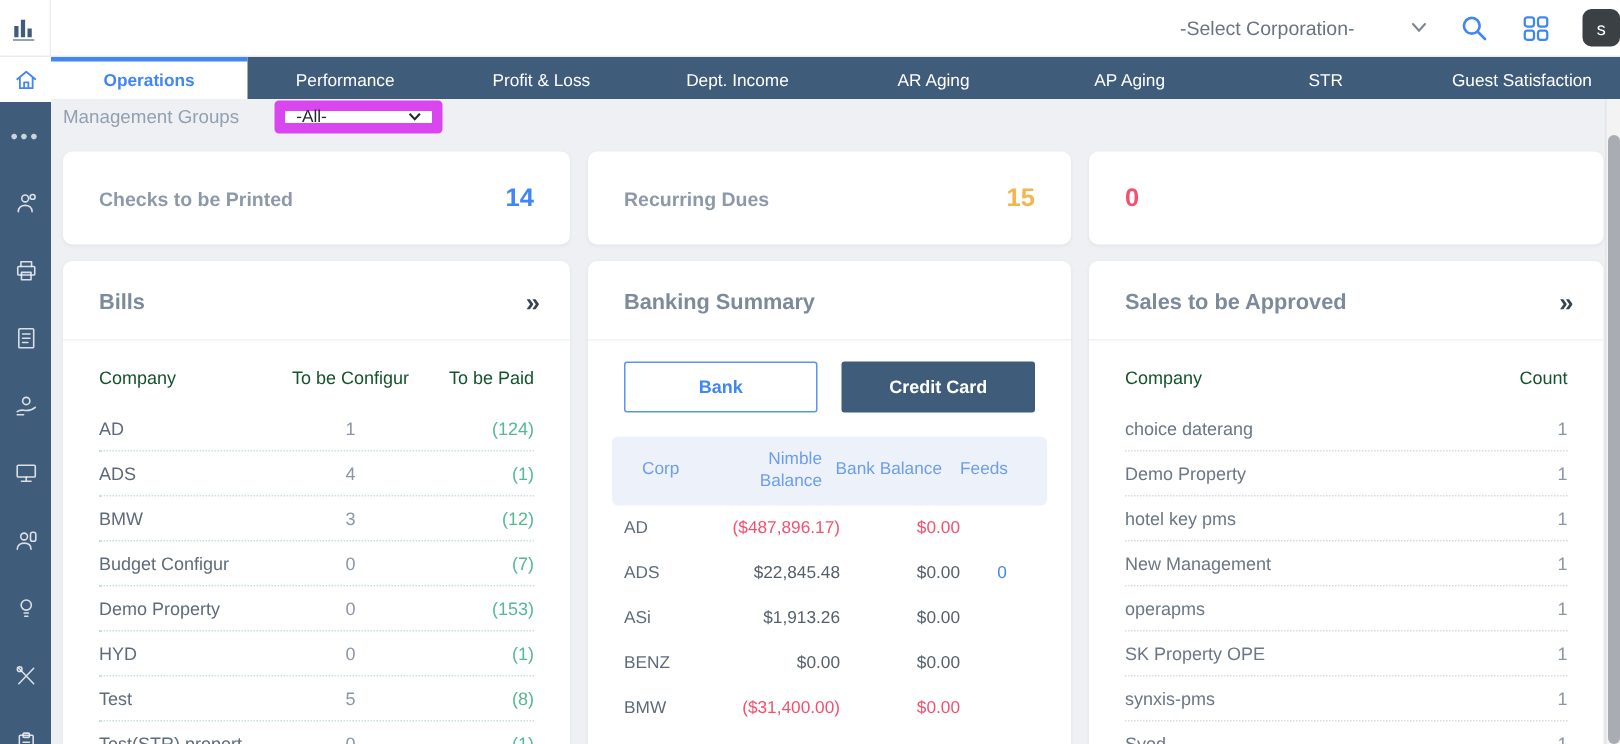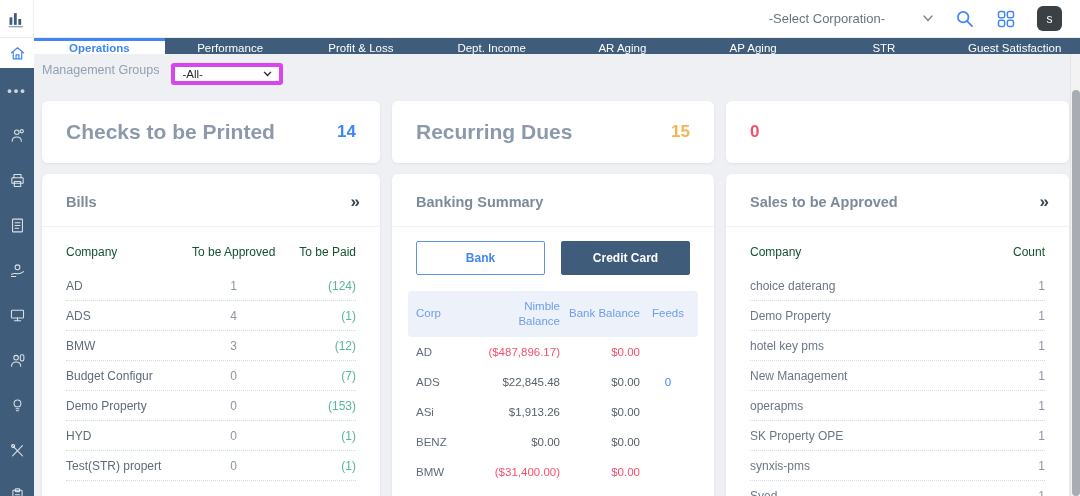--- a/index.html
+++ b/index.html
@@ -5,61 +5,61 @@
   * { margin:0; padding:0; box-sizing:border-box; }
   html,body { width:1080px; height:496px; overflow:hidden; }
   body { font-family:"Liberation Sans", sans-serif; background:#eef0f4; color:#5f6b7a; }
   .app { position:relative; width:1080px; height:496px; }
 
   
   .topbar { position:absolute; top:0; left:0; right:0; height:38px; background:#fff;
             border-bottom:1px solid #e9ecef; display:flex; align-items:center; z-index:5; }
   .logo-box { width:34px; height:38px; display:flex; align-items:center; justify-content:center;
               border-right:1px solid #eceff2; }
-  .topbar-right { margin-left:auto; display:flex; align-items:center; gap:20px; padding-right:18px; }
+  .topbar-right { margin-left:auto; display:flex; align-items:center; gap:20px; }
   .corp-select { display:flex; align-items:center; gap:38px; cursor:pointer; }
   .corp-select .txt { font-size:13px; color:#6a7380; }
   .icon-btn { width:22px; height:22px; display:flex; align-items:center; justify-content:center; cursor:pointer; }
   .avatar { width:25px; height:25px; border-radius:6px; background:#3b4045; color:#fff;
             font-size:12px; display:flex; align-items:center; justify-content:center; cursor:pointer; }
 
   
   .sidebar { position:absolute; top:38px; left:0; bottom:0; width:34px; background:#3f5d7b;
              display:flex; flex-direction:column; }
   .side-home { height:30px; background:#fff; display:flex; align-items:center; justify-content:center;
                cursor:pointer; }
   .side-items { flex:1; display:flex; flex-direction:column; overflow:hidden; }
   .side-item { height:45px; flex:0 0 45px; display:flex; align-items:center; justify-content:center;
                cursor:pointer; opacity:.92; }
   .side-item .dots { color:#d7dfe6; font-size:13px; font-weight:bold; letter-spacing:2px; line-height:10px; }
 
   
-  .tabbar { position:absolute; top:38px; left:34px; right:0; height:16px; display:flex;
+  .tabbar { position:absolute; top:38px; left:34px; right:0; height:28px; display:flex;
             background:#3f5d7b; z-index:4; }
   .tab { flex:1; display:flex; align-items:center; justify-content:center; color:#fff;
          font-size:11.5px; cursor:pointer; border-top:3px solid transparent; }
   .tab.active { background:#fff; color:#4186f5; font-weight:bold; border-top:3px solid #4186f5; }
 
   
   .filter-row { position:absolute; top:63px; left:34px; right:0; height:30px; display:flex;
-                align-items:flex-start; gap:12px; padding-left:8px; background:#eef0f4; }
+                align-items:center; gap:24px; padding-left:8px; background:#eef0f4; }
   .filter-label { font-size:12.5px; color:#93a0b0; }
-  .filter-select { min-width:112px; height:22px; background:#fff; border:4px solid #d946ef;
+  .filter-select { min-width:112px; height:22px; background:#fff; border:7px solid #d946ef;
                    border-radius:3px; display:flex; align-items:center; justify-content:space-between;
                    padding:0 7px; font-size:11.5px; color:#24292e; cursor:pointer; }
 
   
   .content { position:absolute; top:93px; left:34px; right:10px; bottom:0; padding:8px 0 0 8px;
              display:grid; grid-template-columns:338px 322px 343px; column-gap:12px; overflow:hidden; }
   .col { display:flex; flex-direction:column; gap:11px; }
   .card { background:#fff; border-radius:6px; box-shadow:0 1px 3px rgba(40,50,70,.07); }
 
   .summary-card { height:62px; display:flex; align-items:center; justify-content:space-between;
                   padding:0 24px; flex:0 0 62px; }
-  .summary-title { font-size:21px; color:#8d99aa; font-weight:bold; }
+  .summary-title { font-size:13px; color:#8d99aa; font-weight:bold; }
   .summary-value { font-size:17px; font-weight:bold; cursor:pointer; }
 
   .big-card { height:360px; display:flex; flex-direction:column; overflow:hidden; }
   .card-header { display:flex; align-items:center; justify-content:space-between;
                  padding:20px 20px 16px 24px; border-bottom:1px solid #f0f2f4; }
   .card-title { font-size:14.5px; color:#7d8a9a; font-weight:bold; }
   .expand { font-size:17px; color:#3a4450; font-weight:bold; cursor:pointer; line-height:14px; }
 
   
   .simple-table { padding:6px 24px 0 24px; }
@@ -76,21 +76,21 @@
 
   
   .bank-btn-row { display:flex; gap:16px; padding:14px 24px 8px 24px; }
   .bank-btn { flex:1; height:34px; display:flex; align-items:center; justify-content:center;
               font-size:12px; font-weight:bold; border-radius:2px; cursor:pointer; }
   .bank-btn.active { background:#fff; color:#4186f5; border:1.5px solid #5a93f0; }
   .bank-btn.inactive { background:#3f5d7b; color:#fff; border:1.5px solid #3f5d7b; }
   .bank-table { margin:8px 16px 0 16px; }
   .bk-head, .bk-row { display:grid; grid-template-columns:58px 1fr 74px 44px; align-items:center;
                       column-gap:6px; }
-  .bk-head { background:#edf1fa; border-radius:4px; padding:8px 8px; font-size:11.5px;
+  .bk-head { background:#edf1fa; border-radius:4px; padding:8px 20px; font-size:11.5px;
              color:#6d9eeb; line-height:1.3; }
   .bk-row { padding:9px 8px; font-size:11.5px; color:#5f6b7a; }
   .bk-row .money { color:#555f6b; }
   .bk-row .neg { color:#f4506e; }
   .feeds-link { color:#4186f5; cursor:pointer; }
 
   .scrollbar { position:absolute; top:38px; right:0; bottom:0; width:10px; background:#f3f3f3;
                border-left:1px solid #e4e4e4; }
   .scroll-thumb { position:absolute; top:52px; bottom:0; left:1px; width:8px; background:#a9adb3;
                   border-radius:4px; cursor:pointer; }
@@ -238,21 +238,21 @@
       </section>
 
       <section class="card big-card">
         <div class="card-header">
           <span class="card-title">Bills</span>
           <span class="expand">»</span>
         </div>
         <div class="simple-table bills">
           <div class="st-head bills-grid">
             <span>Company</span>
-            <span class="t-center">To be Approved</span>
+            <span class="t-center">To be Configur</span>
             <span class="t-right">To be Paid</span>
           </div>
           <div id="bills-body">
               <div class="st-row bills-grid">
                 <span>AD</span>
                 <span class="t-center muted-num">1</span>
                 <span class="t-right green">(124)</span>
               </div>
               <div class="st-row bills-grid">
                 <span>ADS</span>
@@ -271,20 +271,25 @@
               </div>
               <div class="st-row bills-grid">
                 <span>Demo Property</span>
                 <span class="t-center muted-num">0</span>
                 <span class="t-right green">(153)</span>
               </div>
               <div class="st-row bills-grid">
                 <span>HYD</span>
                 <span class="t-center muted-num">0</span>
                 <span class="t-right green">(1)</span>
+              </div>
+              <div class="st-row bills-grid">
+                <span>Test</span>
+                <span class="t-center muted-num">5</span>
+                <span class="t-right green">(8)</span>
               </div>
               <div class="st-row bills-grid">
                 <span>Test(STR) propert</span>
                 <span class="t-center muted-num">0</span>
                 <span class="t-right green">(1)</span>
               </div>
             </div>
         </div>
       </section>
     </div>

